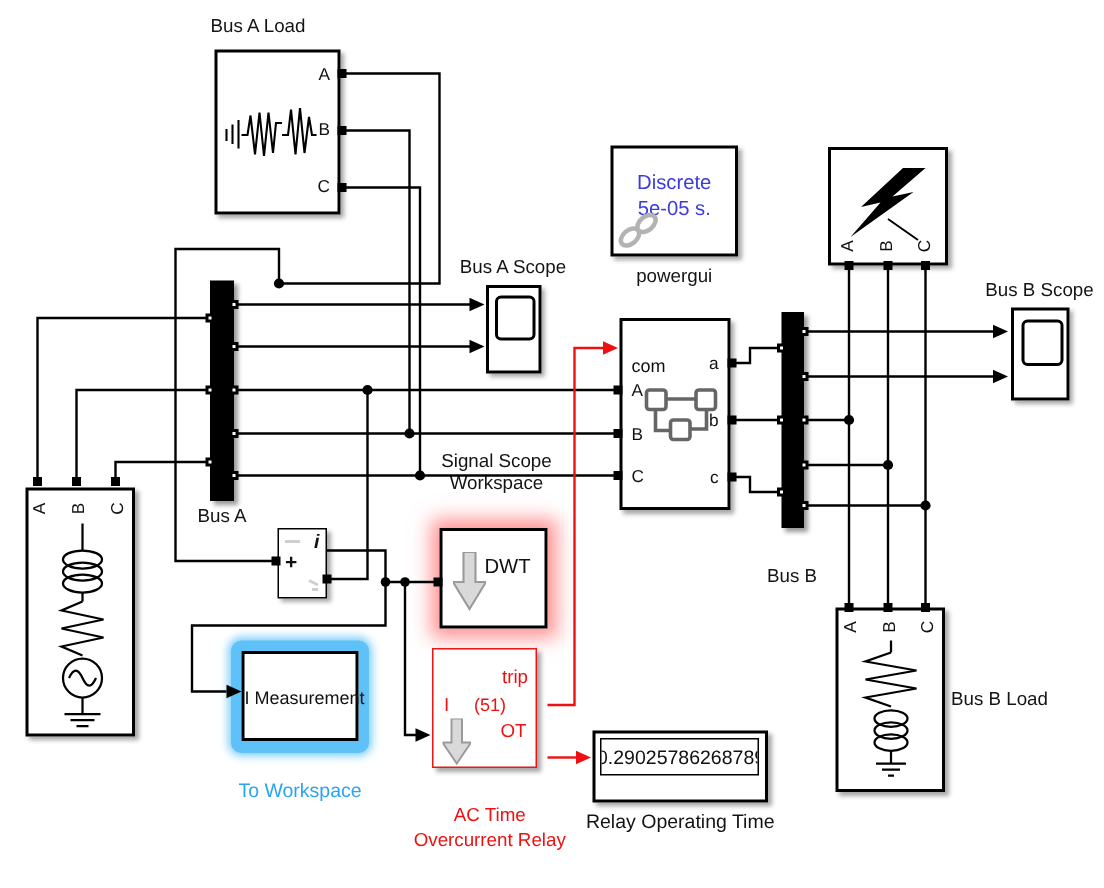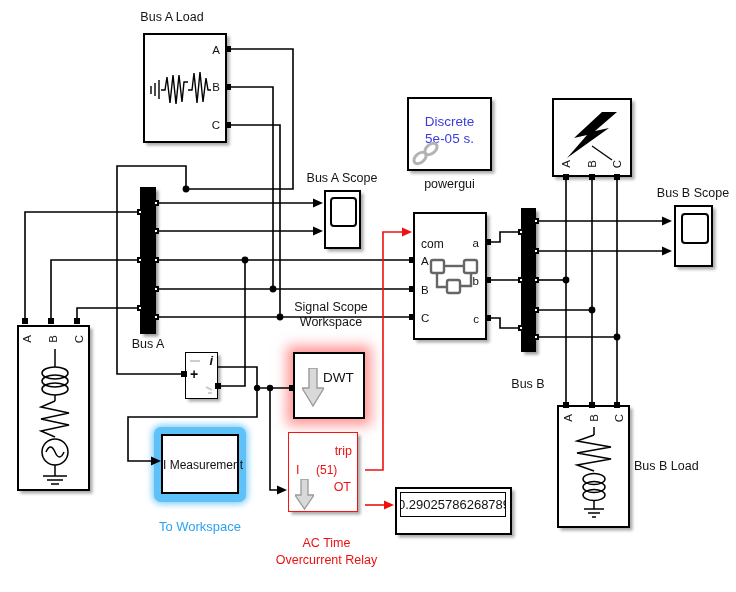--- a/index.html
+++ b/index.html
@@ -34,20 +34,21 @@
   <div class="blabel layer2" style="left:118px;top:337px;width:60px;">Bus A</div>
   <div class="blabel layer2" style="left:498px;top:359px;width:60px;margin-top:18px;">Bus B</div>
   <div class="blabel layer2" style="left:634px;top:459px;width:80px;text-align:left;">Bus B Load</div>
   <div class="blabel layer2" style="left:154px;top:503px;width:92px;color:#29a3f3;font-size:13px;margin-top:16px;">To Workspace</div>
   <div class="blabel layer2" style="left:293px;top:300px;width:76px;">
     <span>Signal Scope</span><br>
     <span>Workspace</span>
   </div>
   <div class="blabel red layer2" style="left:288px;top:536px;width:77px;">AC Time</div>
   <div class="blabel red layer2" style="left:268px;top:553px;width:117px;">Overcurrent Relay</div>
+  <div class="blabel layer2" style="left:385px;top:540px;width:137px;font-size:13px;">Relay Operating Time</div>
 
   <div class="block layer1" style="left:143px;top:33px;width:84px;height:110px;">
     <span class="plabel" style="right:5px;top:9px;">A</span>
     <span class="plabel" style="right:5px;top:46px;">B</span>
     <span class="plabel" style="right:5px;top:84px;">C</span>
     <svg class="icon" style="left:3px;top:26px;" width="70" height="58" viewBox="0 0 70 58">
       <g stroke="#000" stroke-width="1.4" fill="none">
         <path d="M3,25 v8 M7,22 v13 M11,19 v19"></path>
         <path d="M13,29 h4 l2,-13 l3,26 l3,-28 l3,29 l3,-29 l3,27 l2,-20 h4"></path>
         <path d="M40,29 h4 l2,-17 l3,30 l3,-31 l3,30 l3,-24 l2,12 h3"></path>

